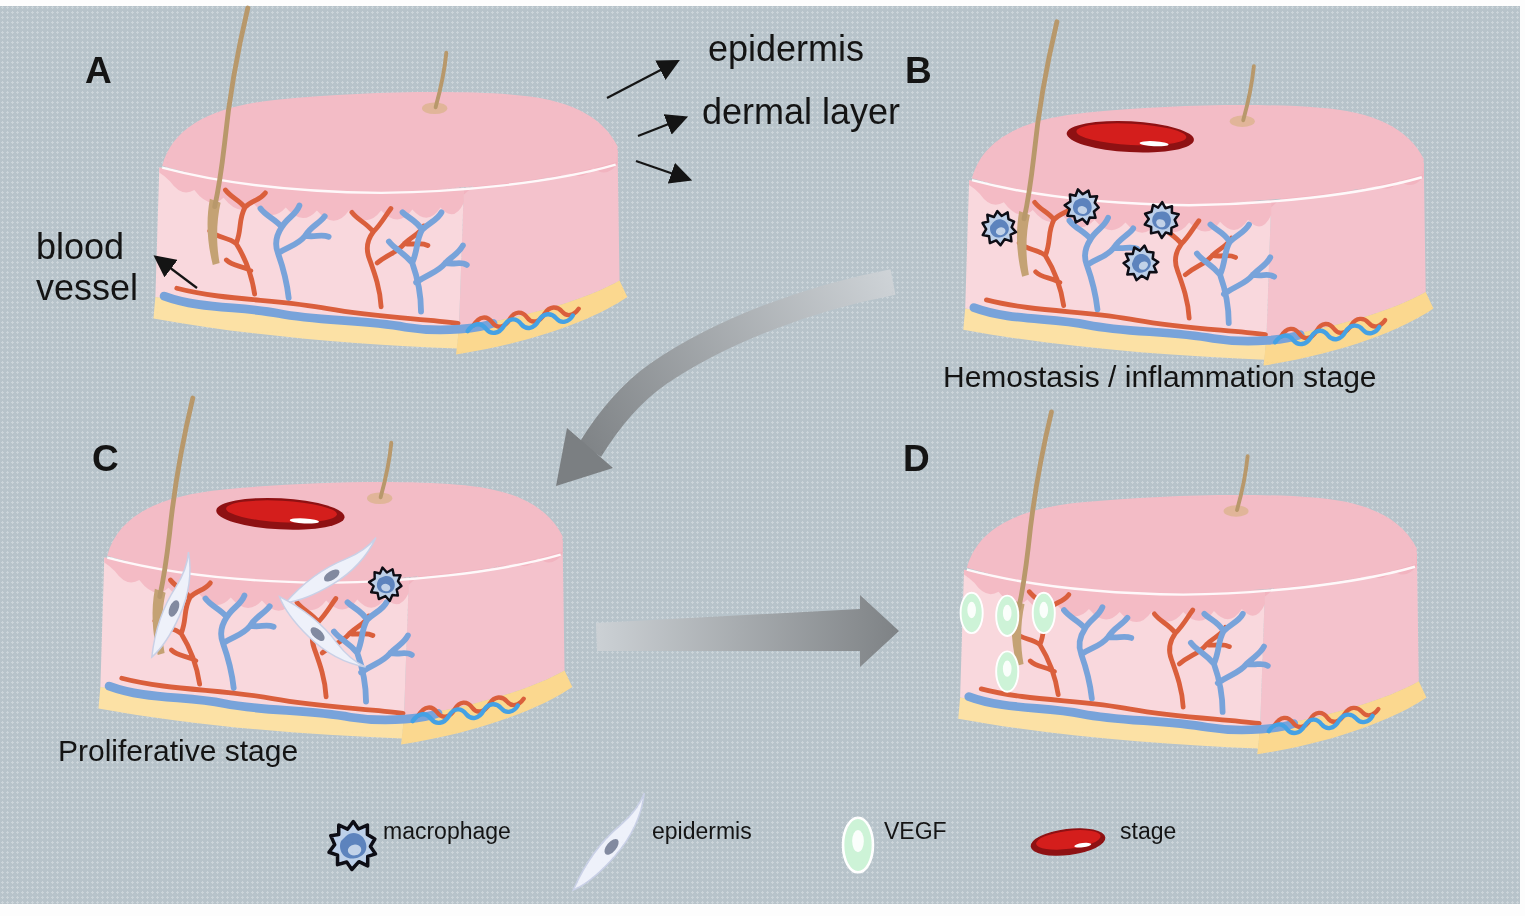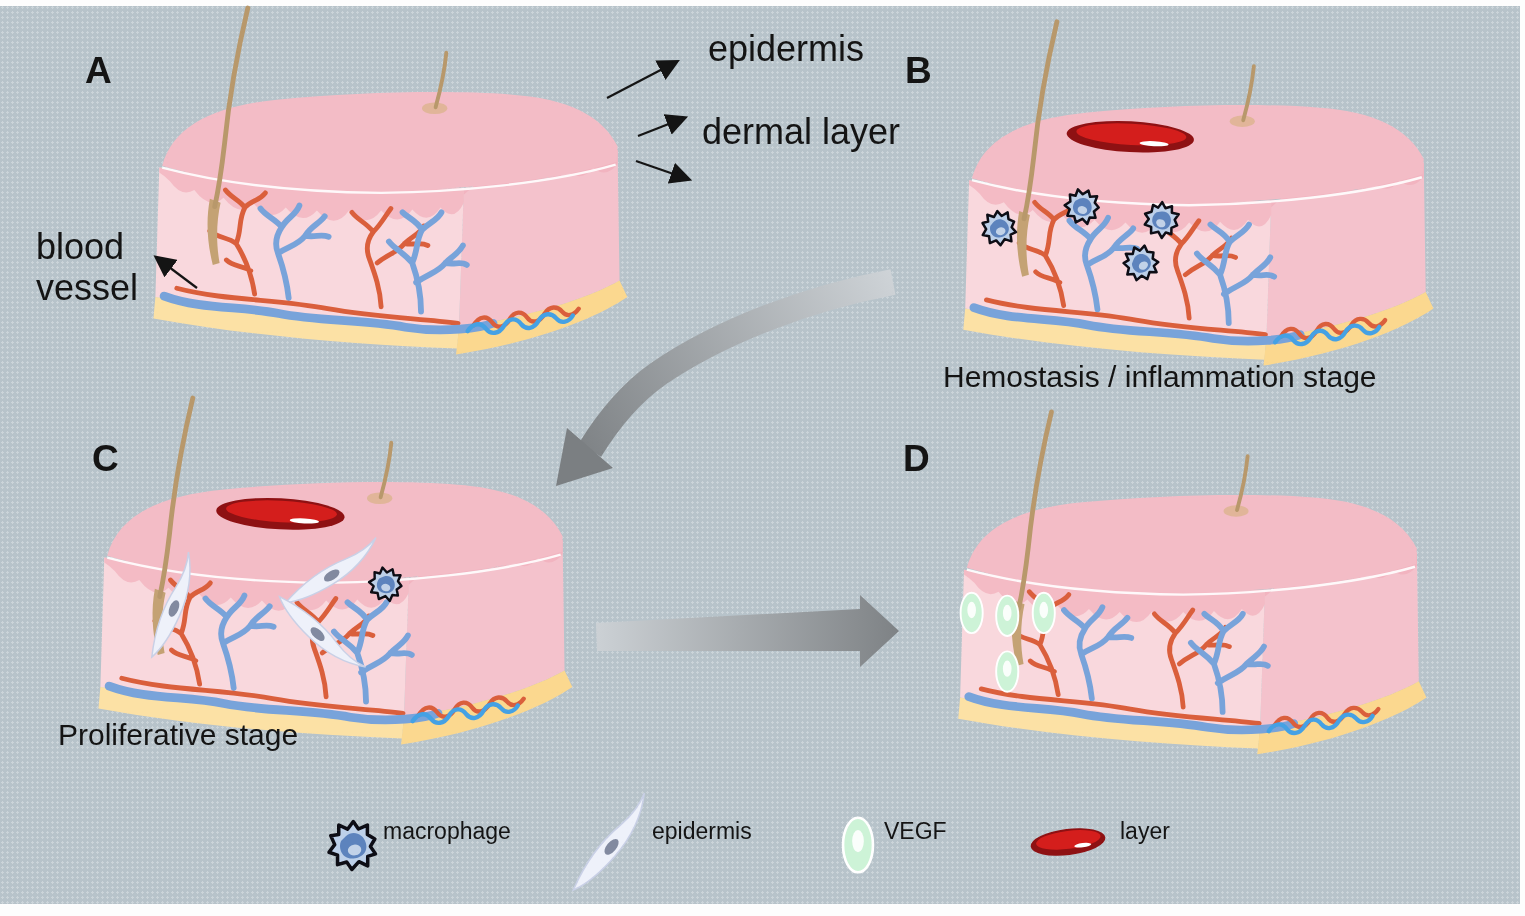--- a/index.html
+++ b/index.html
@@ -166,44 +166,44 @@
 
     <polygon points="596,623 860,609 860,595 899,631 860,667 860,651 597,651" fill="url(#straightGrad)"></polygon>
   </svg>
 
   <div class="panel-letter" style="left:85px;top:52px">A</div>
   <div class="panel-letter" style="left:905px;top:52px">B</div>
   <div class="panel-letter" style="left:92px;top:440px">C</div>
   <div class="panel-letter" style="left:903px;top:440px">D</div>
 
   <div class="anno" style="left:708px;top:29px">epidermis</div>
-  <div class="anno" style="left:702px;top:112px">dermal layer</div>
+  <div class="anno" style="left:702px;top:92px">dermal layer</div>
   <div class="anno two-line" style="left:708px;top:155px">
   </div>
   <div class="anno two-line" style="left:36px;top:226px">
     <div>blood</div>
     <div>vessel</div>
   </div>
 
   <div class="caption" style="left:943px;top:360px;width:510px">Hemostasis / inflammation stage</div>
-  <div class="caption" style="left:58px;top:718px;width:490px">Proliferative stage</div>
+  <div class="caption" style="left:58px;top:734px;width:490px">Proliferative stage</div>
 
   <svg class="legend-icon" style="left:326px;top:810px" width="56" height="72" viewBox="-28 -36 56 72">
     <use href="#macrophageShape" transform="rotate(-8) scale(1.35)"></use>
   </svg>
   <div class="legend-label" style="left:383px;top:818px">macrophage</div>
 
   <svg class="legend-icon" style="left:558px;top:795px" width="110" height="105" viewBox="-55 -52 110 105">
     <use href="#fibroblastShape" transform="rotate(-38) scale(1.05)"></use>
   </svg>
   <div class="legend-label" style="left:652px;top:818px">epidermis</div>
 
   <svg class="legend-icon" style="left:838px;top:810px" width="40" height="70" viewBox="-20 -35 40 70">
     <use href="#vegfShape" transform="scale(1.3)"></use>
   </svg>
   <div class="legend-label" style="left:884px;top:818px">VEGF</div>
 
   <svg class="legend-icon" style="left:1026px;top:822px" width="90" height="50" viewBox="0 0 90 50">
     <use href="#woundShape" transform="translate(42,20) rotate(-7) scale(0.57,0.82)"></use>
   </svg>
-  <div class="legend-label" style="left:1120px;top:818px">layer</div>
+  <div class="legend-label" style="left:1120px;top:818px">stage</div>
 
 </div>
 
 </body></html>

